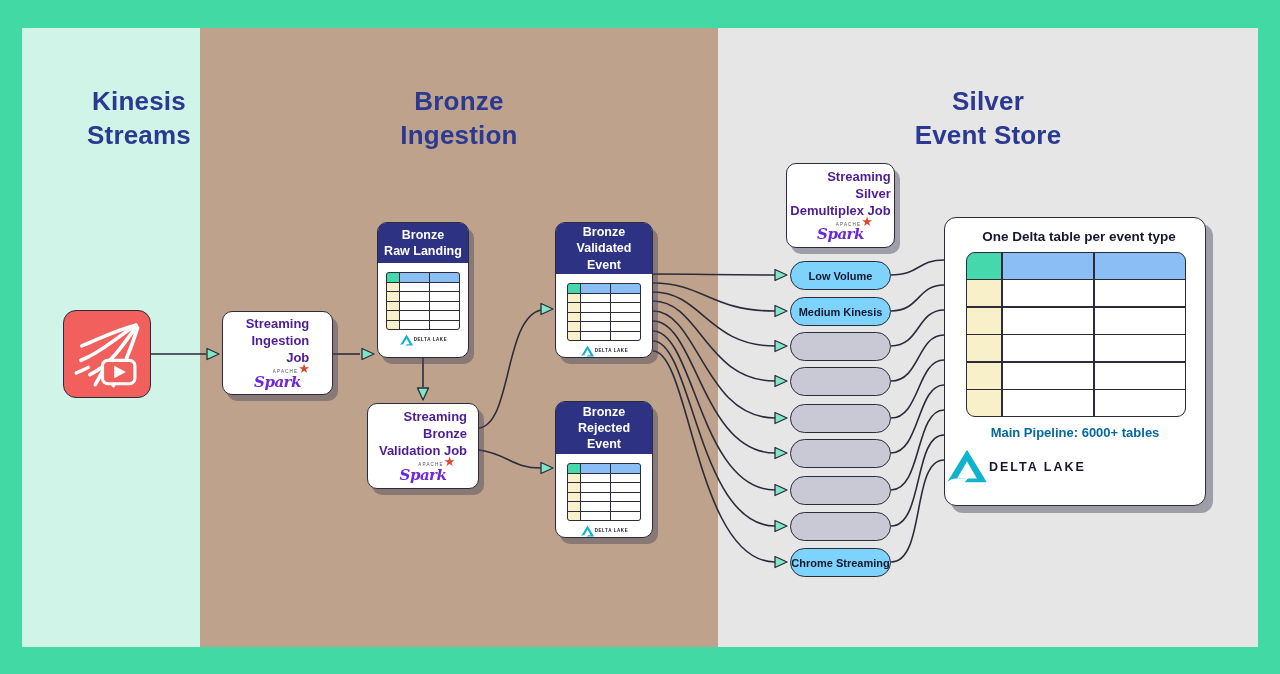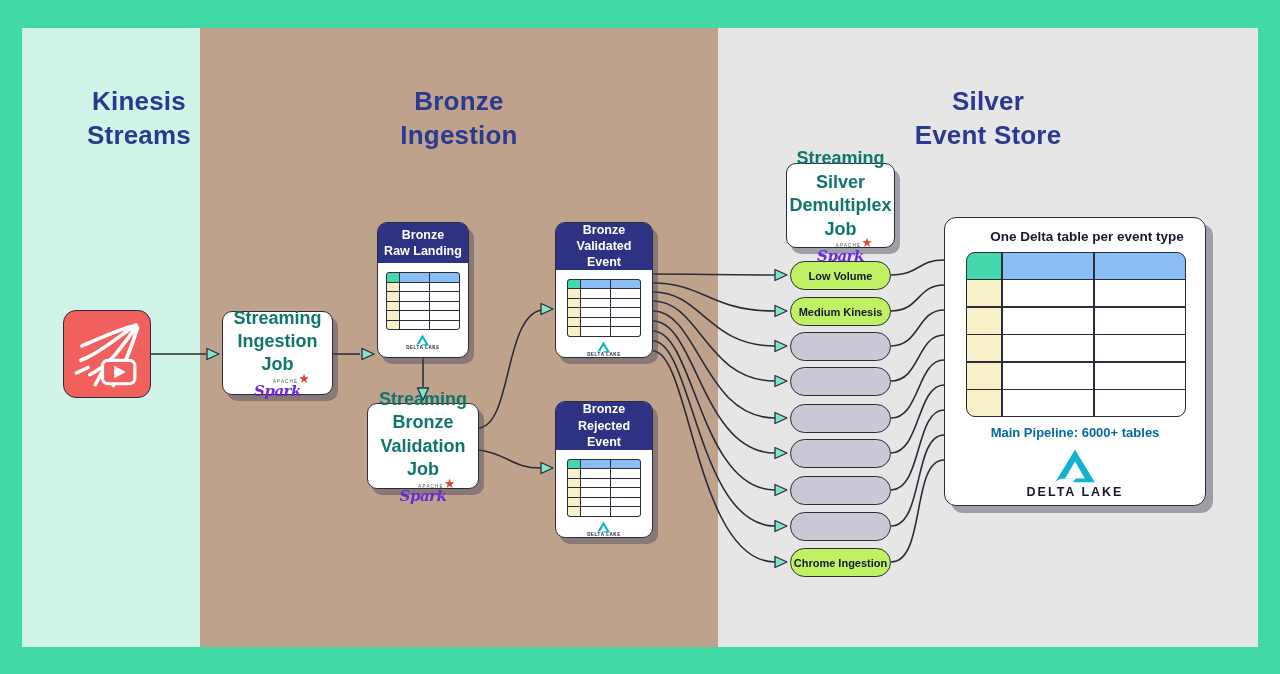--- a/index.html
+++ b/index.html
@@ -19,63 +19,63 @@
   .sec-title.t-silver{left:718px;width:540px;}
 
   
   svg.wires{position:absolute;left:0;top:0;z-index:2;}
   svg.wires path.ln{fill:none;stroke:#2b2b3a;stroke-width:1.6px;}
   svg.wires path.ah{fill:#7ee7c8;stroke:#2b2b3a;stroke-width:1.3px;stroke-linejoin:round;}
 
   
   .job-card{position:absolute;z-index:4;background:#fff;border:1.6px solid #2b2b3a;border-radius:10px;
     box-shadow:5px 6px 0 rgba(72,72,94,.45);display:flex;flex-direction:column;align-items:center;justify-content:center;}
-  .job-label{font-size:18px;font-weight:800;color:#0f766e;text-align:center;line-height:1.3;white-space:pre-line;}
+  .job-label{font-size:13px;font-weight:800;color:#4c1d95;text-align:right;line-height:1.3;white-space:pre-line;}
 
   .table-card{position:absolute;z-index:4;background:#fff;border:1.6px solid #2b2b3a;border-radius:10px;
     box-shadow:5px 6px 0 rgba(72,72,94,.45);display:flex;flex-direction:column;}
   .table-card .thead{background:#2d3283;color:#fff;font-size:12.5px;font-weight:800;text-align:center;
     line-height:1.3;white-space:pre-line;border-radius:8px 8px 0 0;display:flex;align-items:center;justify-content:center;
     min-height:40px;padding:2px 4px;}
   .table-card .tbody{flex:1;display:flex;flex-direction:column;align-items:center;padding-top:9px;}
 
   
   .mini-table{width:74px;height:58px;display:grid;grid-template-columns:12px 1fr 1fr;grid-template-rows:repeat(6,1fr);
     gap:1px;background:#2b2b3a;border:1.4px solid #2b2b3a;border-radius:3px;overflow:hidden;}
   .mini-table div{background:#fff;}
   .mini-table div:nth-child(3n+1){background:#f8f0c8;}
   .mini-table div:nth-child(1){background:#45d8ac;}
   .mini-table div:nth-child(2),.mini-table div:nth-child(3){background:#8abef5;}
 
   
-  .delta-logo{display:flex;flex-direction:column;align-items:center;line-height:1;}
+  .delta-logo{display:flex;flex-direction:row;align-items:center;line-height:1;}
   .delta-logo .dl-text{font-weight:800;color:#17172e;letter-spacing:.6px;}
   .delta-logo.small{margin-top:4px;}
   .delta-logo.small .dl-text{font-size:4.5px;}
   .delta-logo.large .dl-text{font-size:12.5px;letter-spacing:2px;margin-top:2px;}
 
   
   .spark-logo{position:relative;margin-top:3px;text-align:center;line-height:1;}
   .spark-apache{display:block;font-size:4.5px;letter-spacing:1.2px;color:#555;margin:0 0 -1px 16px;}
   .spark-name{font-family:"DejaVu Serif",serif;font-style:italic;font-weight:700;font-size:15px;color:#6d28d9;letter-spacing:-.5px;}
   .spark-star{position:absolute;top:-8px;right:-9px;font-size:13px;color:#e0452e;font-style:normal;}
 
   
   .kinesis-icon{position:absolute;left:63px;top:310px;width:88px;height:88px;z-index:4;background:#f2605d;
     border:1.8px solid #2b2b3a;border-radius:13px;display:flex;align-items:center;justify-content:center;}
 
   
-  .pill{position:absolute;left:790px;width:101px;height:29px;z-index:4;background:#bef264;border:1.6px solid #2b2b3a;
+  .pill{position:absolute;left:790px;width:101px;height:29px;z-index:4;background:#7dd3fc;border:1.6px solid #2b2b3a;
     border-radius:15px;display:flex;align-items:center;justify-content:center;font-size:11px;font-weight:700;color:#17172e;}
   .pill.gray{background:#c9c9d6;}
 
   
   .store-panel{position:absolute;left:944px;top:217px;width:262px;height:289px;z-index:4;background:#fff;
     border:1.6px solid #2b2b3a;border-radius:12px;box-shadow:7px 7px 0 rgba(72,72,94,.45);}
-  .store-title{position:absolute;top:11px;left:12px;width:100%;text-align:center;font-size:13.5px;font-weight:700;color:#17172e;}
+  .store-title{position:absolute;top:11px;left:4px;width:100%;text-align:center;font-size:13.5px;font-weight:700;color:#17172e;}
   .big-table{position:absolute;left:21px;top:34px;width:220px;height:165px;display:grid;
     grid-template-columns:34px 1fr 1fr;grid-template-rows:repeat(6,1fr);gap:1.5px;background:#2b2b3a;
     border:1.6px solid #2b2b3a;border-radius:9px;overflow:hidden;}
   .big-table div{background:#fff;}
   .big-table div:nth-child(3n+1){background:#f8f0c8;}
   .big-table div:nth-child(1){background:#45d8ac;}
   .big-table div:nth-child(2),.big-table div:nth-child(3){background:#8abef5;}
   .store-caption{position:absolute;top:207px;left:0;width:100%;text-align:center;font-size:13px;font-weight:700;color:#0369a1;}
   .store-panel .delta-logo.large{position:absolute;top:230px;left:0;width:100%;}
 
@@ -292,21 +292,21 @@
   </div>
 
   <div class="pill" style="top:261px">Low Volume</div>
   <div class="pill" style="top:297px">Medium Kinesis</div>
   <div class="pill gray" style="top:332px"></div>
   <div class="pill gray" style="top:367px"></div>
   <div class="pill gray" style="top:404px"></div>
   <div class="pill gray" style="top:439px"></div>
   <div class="pill gray" style="top:476px"></div>
   <div class="pill gray" style="top:512px"></div>
-  <div class="pill" style="top:548px">Chrome Ingestion</div>
+  <div class="pill" style="top:548px">Chrome Streaming</div>
 
   <div class="store-panel">
     <div class="store-title">One Delta table per event type</div>
     <div class="big-table">
         <div></div>
         <div></div>
         <div></div>
         <div></div>
         <div></div>
         <div></div>

